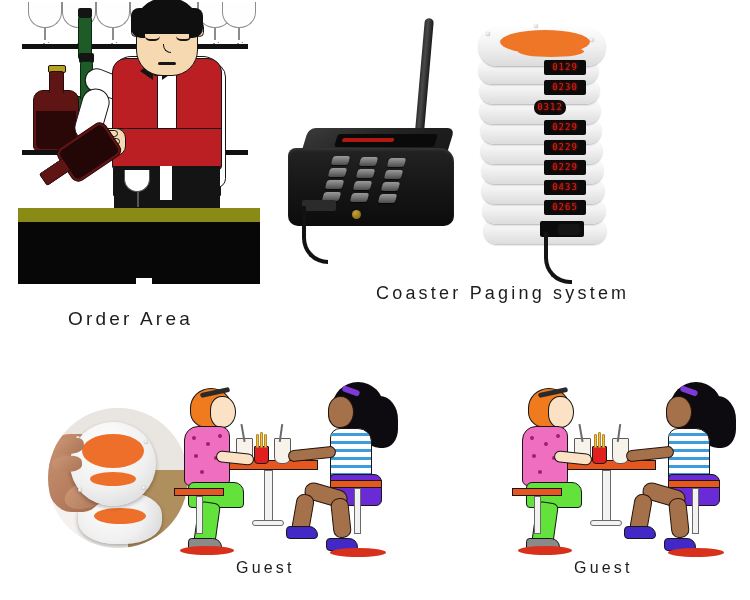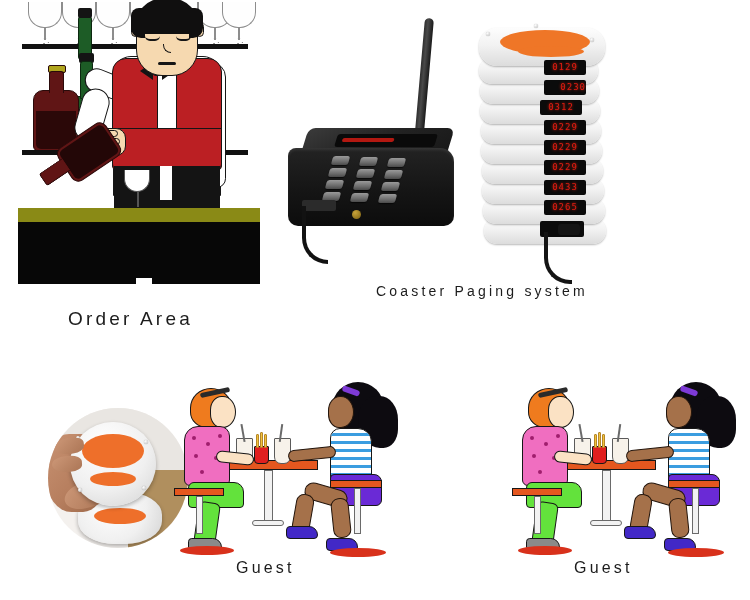--- a/index.html
+++ b/index.html
@@ -19,21 +19,21 @@
   
   .caption {
     position: absolute;
     font-family: "Liberation Sans", sans-serif;
     color: #1c1c1c;
     font-weight: 400;
     letter-spacing: 3.2px;
     white-space: nowrap;
   }
   #cap-order   { left: 68px;  top: 308px; font-size: 19px; }
-  #cap-coaster { left: 376px; top: 283px; font-size: 14px; text-align: center; }
+  #cap-coaster { left: 376px; top: 283px; font-size: 18px; text-align: center; }
   #cap-guest-1 { left: 236px; top: 559px; font-size: 16px; }
   #cap-guest-2 { left: 574px; top: 559px; font-size: 16px; }
 
   
   #panel-order { left: 0px; top: 0px; width: 280px; height: 300px; }
 
   
   .shelf-bar { background: #111111; }
   .glass {
     position: absolute;
@@ -557,24 +557,24 @@
       <div class="pager-disc" style="left:1px;top:26px;width:126px;height:38px;border-radius:18px;"></div>
       <div class="pager-label" style="left:22px;top:28px;width:90px;height:24px;border-radius:50%/50%;"></div>
       <div class="pager-label-2" style="left:40px;top:44px;width:66px;height:11px;"></div>
       <div class="pager-dot" style="left:8px;top:30px;"></div>
       <div class="pager-dot" style="left:56px;top:22px;"></div>
       <div class="pager-dot" style="left:112px;top:36px;"></div>
 
       <div class="led-window" style="left:66px;top:58px;width:42px;height:15px;">
         <span class="led-digits">0129</span>
       </div>
-      <div class="led-window" style="left:66px;top:78px;width:42px;height:15px;justify-content:flex-end;">
+      <div class="led-window" style="left:66px;top:78px;width:42px;height:15px;">
         <span class="led-digits">0230</span>
       </div>
-      <div class="led-window" style="left:62px;top:98px;width:42px;height:15px;">
+      <div class="led-window" style="left:56px;top:98px;width:32px;height:15px;border-radius:7px;">
         <span class="led-digits">0312</span>
       </div>
       <div class="led-window" style="left:66px;top:118px;width:42px;height:15px;">
         <span class="led-digits">0229</span>
       </div>
       <div class="led-window" style="left:66px;top:138px;width:42px;height:15px;">
         <span class="led-digits">0229</span>
       </div>
       <div class="led-window" style="left:66px;top:158px;width:42px;height:15px;">
         <span class="led-digits">0229</span>

